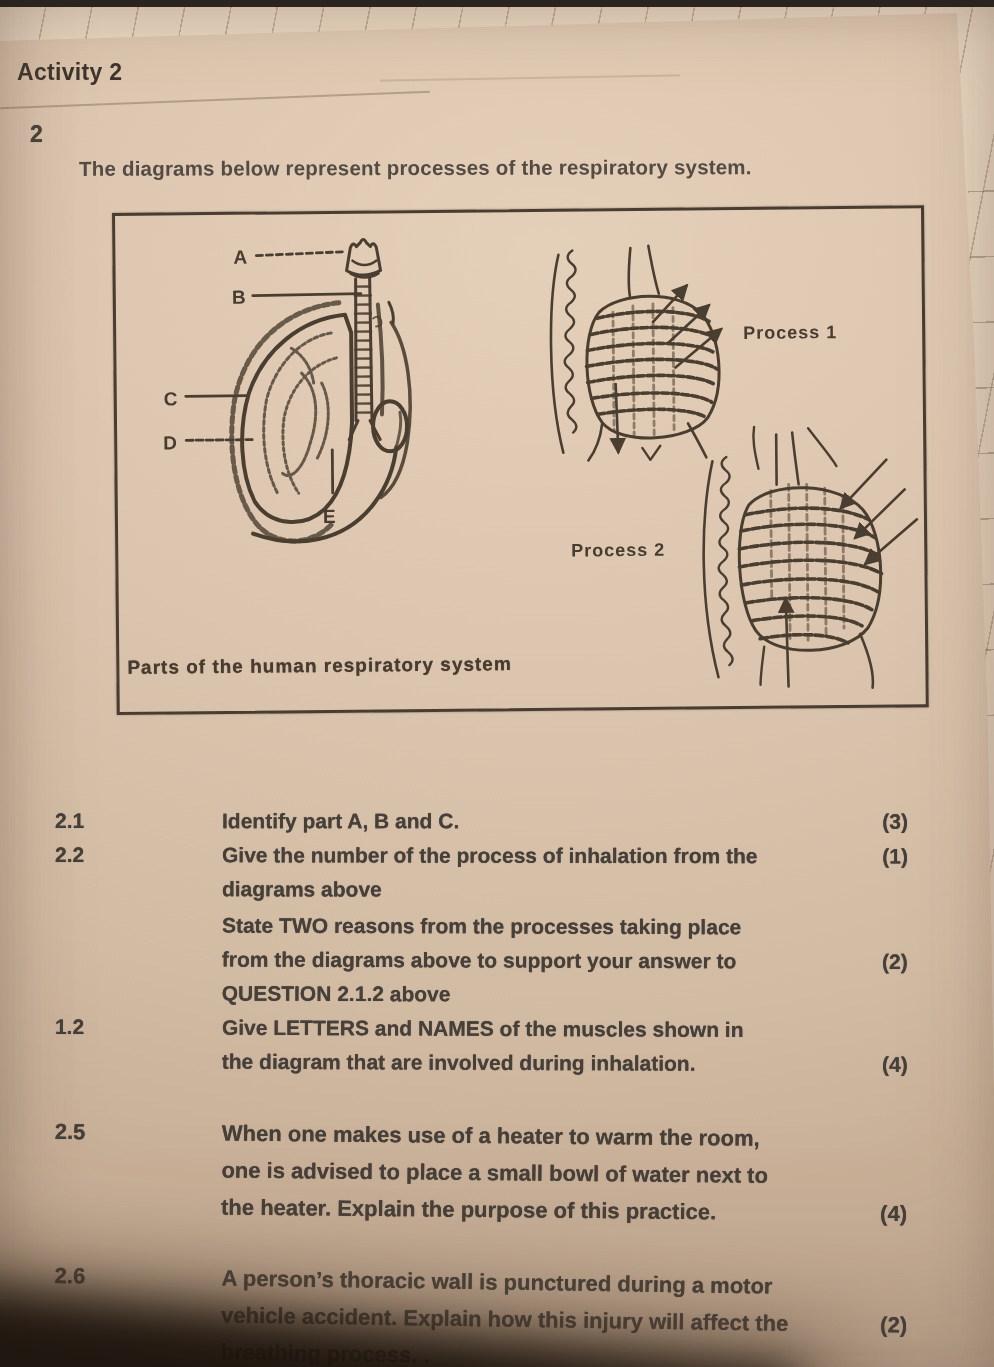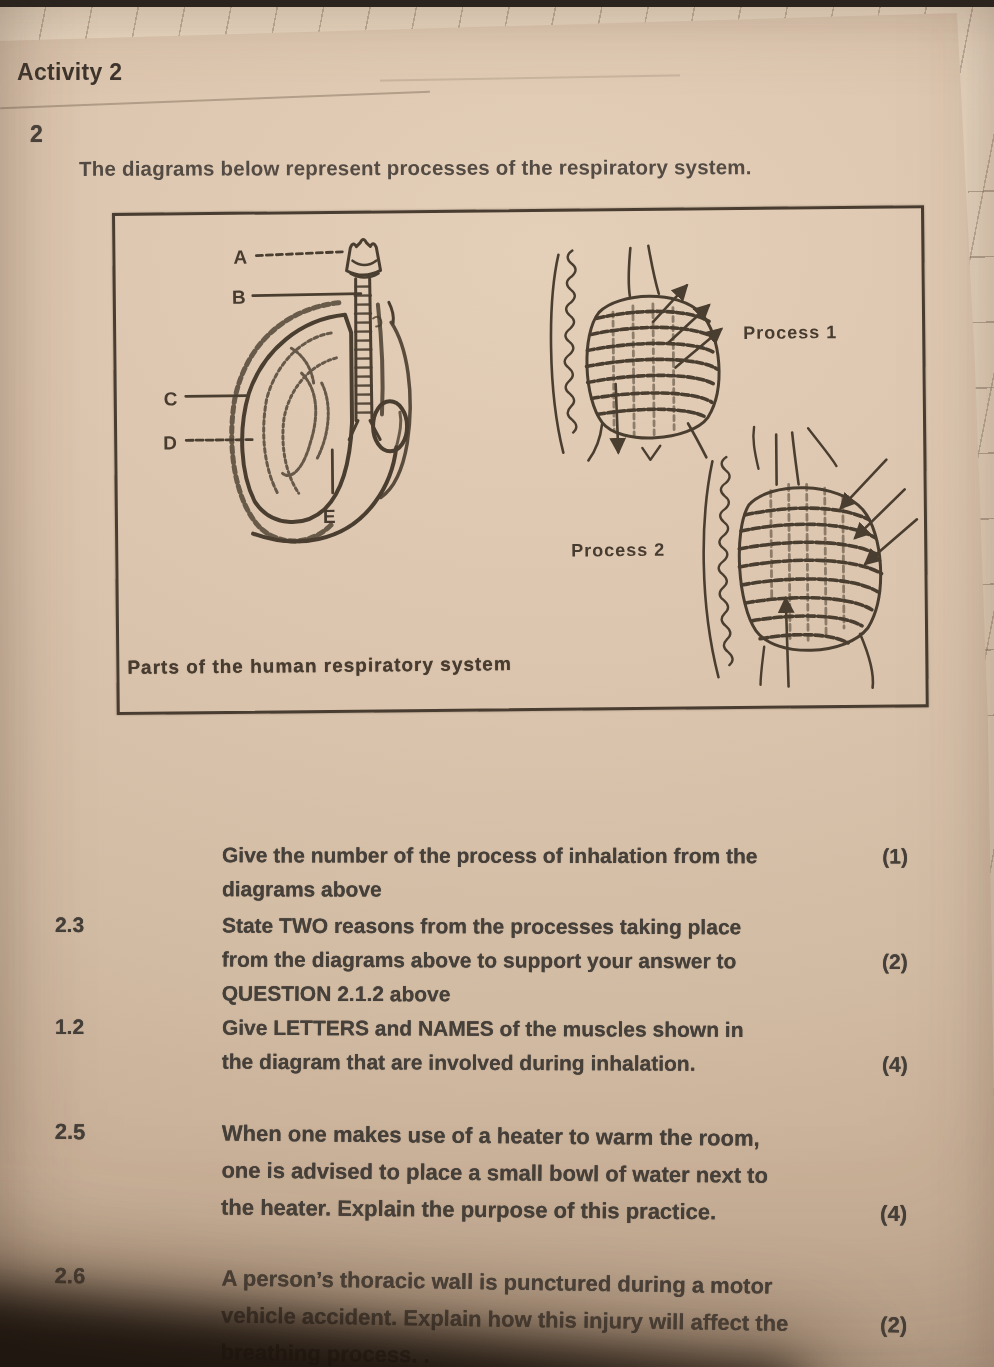--- a/index.html
+++ b/index.html
@@ -268,31 +268,38 @@
 
         <path d="M856,636 C866,660 870,676 868,690" stroke-width="2.6"></path>
         <path d="M760,648 C758,664 756,676 756,686" stroke-width="2.4"></path>
       </g>
       <text class="inktxt" x="568" y="556" font-size="18" letter-spacing="1">Process 2</text>
     </svg>
 
     <div class="fig-caption">Parts of the human respiratory system</div>
   </div>
 
+  <div class="qblock scan" style="top:797px; transform:rotate(.05deg); --ml:0;">
+    <div class="qnum">2.1</div>
+    <div class="qtext">
+      <div>Identify part A, B and C.</div>
+    </div>
+    <div class="qmarks">(3)</div>
+  </div>
 
   <div class="qblock scan" style="top:831px; transform:rotate(.1deg); --ml:0;">
+    <div class="qnum">2.2</div>
     <div class="qtext">
       <div>Give the number of the process of inhalation from the</div>
       <div>diagrams above</div>
     </div>
     <div class="qmarks">(1)</div>
   </div>
 
   <div class="qblock scan" style="top:901px; transform:rotate(.2deg); --ml:1;">
-    <div class="qnum">2.3</div>
     <div class="qtext">
       <div>State TWO reasons from the processes taking place</div>
       <div>from the diagrams above to support your answer to</div>
       <div>QUESTION 2.1.2 above</div>
     </div>
     <div class="qmarks">(2)</div>
   </div>
 
   <div class="qblock scan" style="top:1003px; transform:rotate(.25deg); --ml:1;">
     <div class="qnum">1.2</div>

